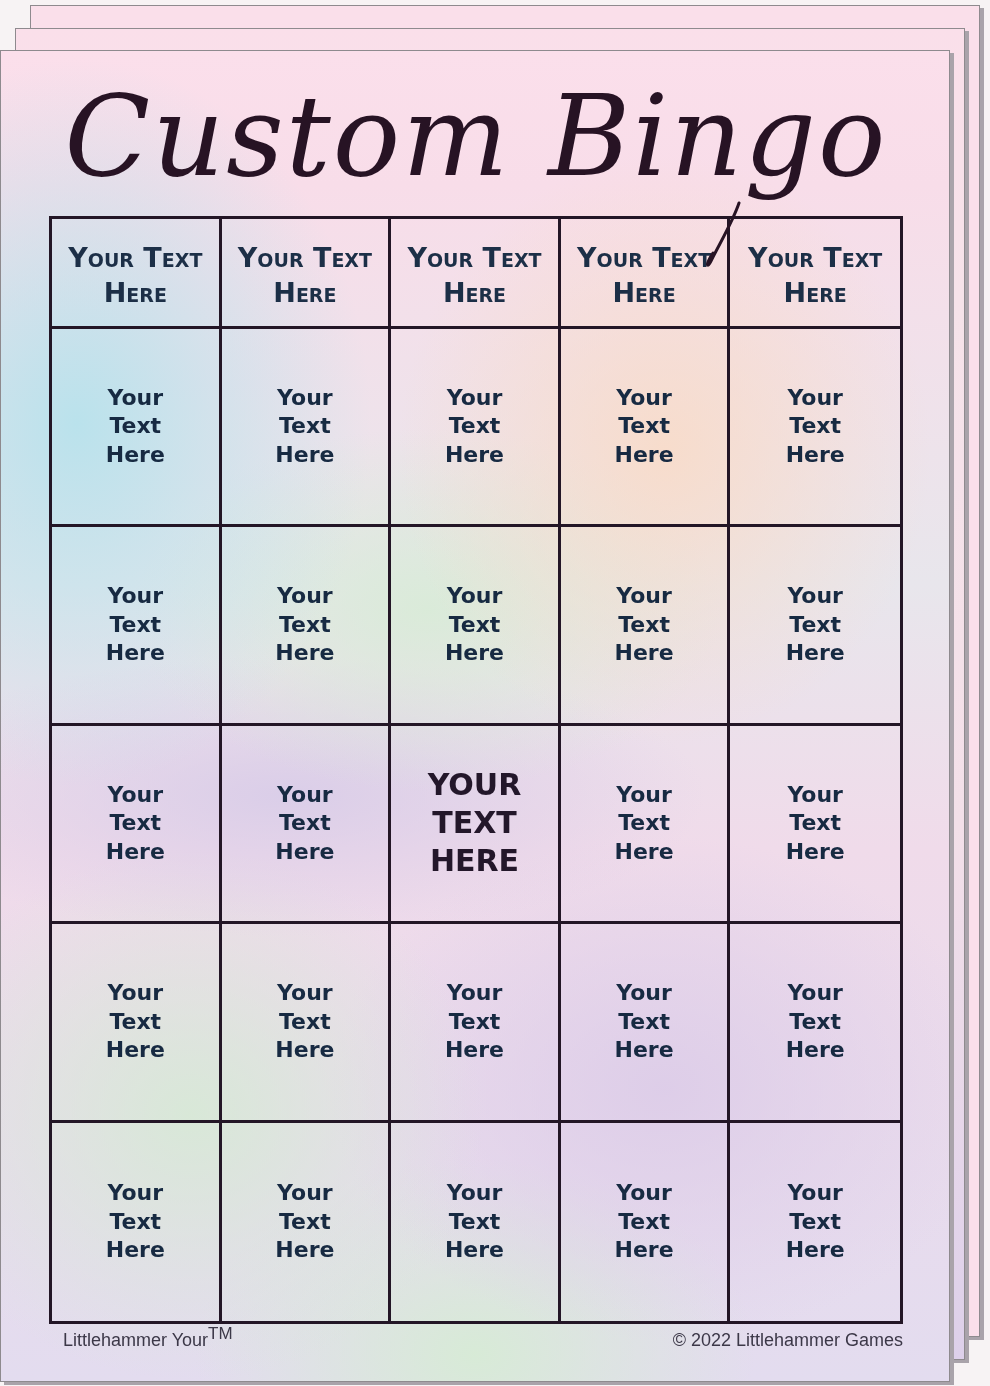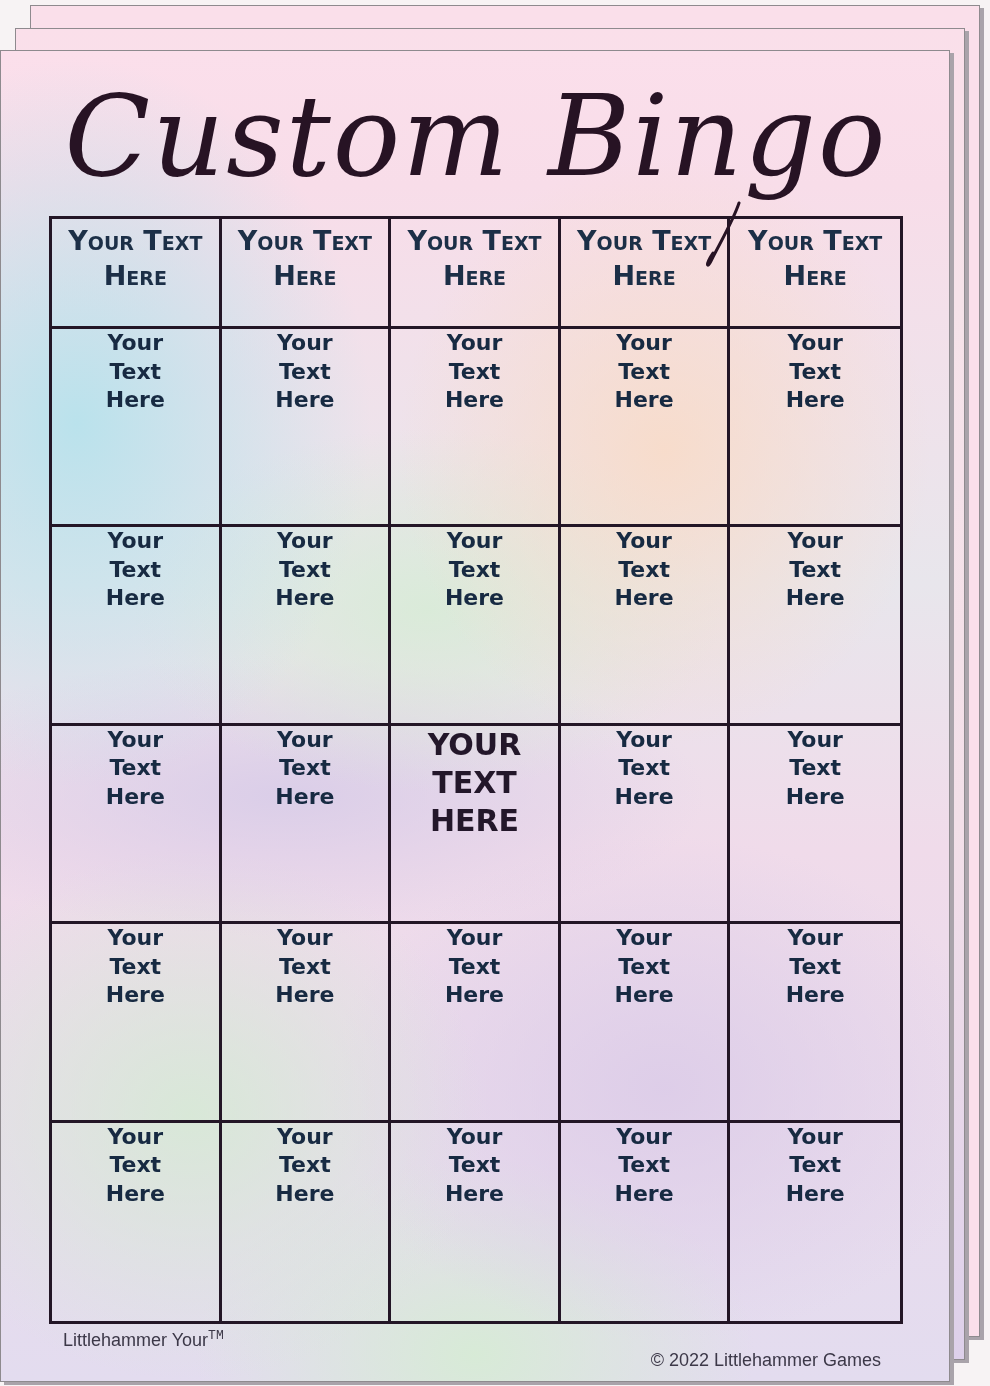--- a/index.html
+++ b/index.html
@@ -65,21 +65,21 @@
     border: 3px solid #231626;
     display: grid;
     grid-template-columns: repeat(5, 1fr);
     grid-template-rows: 110px repeat(5, 1fr);
   }
   .cell {
     box-sizing: border-box;
     border-right: 3px solid #231626;
     border-bottom: 3px solid #231626;
     display: flex;
-    align-items: flex-start;
+    align-items: center;
     justify-content: center;
     text-align: center;
     color: #182a42;
   }
   .cell.col-last { border-right: none; }
   .cell.row-last { border-bottom: none; }
 
   .header-cell span {
     font-family: "DejaVu Sans", sans-serif;
     font-weight: bold;
@@ -112,22 +112,22 @@
 
   .footer-left, .footer-right {
     position: absolute;
     top: 1278px;
     font-family: "Liberation Sans", sans-serif;
     font-size: 18px;
     color: #3c3848;
     line-height: 22px;
   }
   .footer-left { left: 62px; }
-  .footer-right { right: 68px; margin-top: 20px; }
-  .tm { font-size: 13px; vertical-align: super; line-height: 0; font-family: Liberation Mono, monospace; }
+  .footer-right { right: 46px; }
+  .tm { font-size: 17px; vertical-align: super; line-height: 0; }
 
   .title-tail {
     position: absolute;
     left: 702px;
     top: 150px;
     width: 40px;
     height: 70px;
     pointer-events: none;
   }
 </style>

